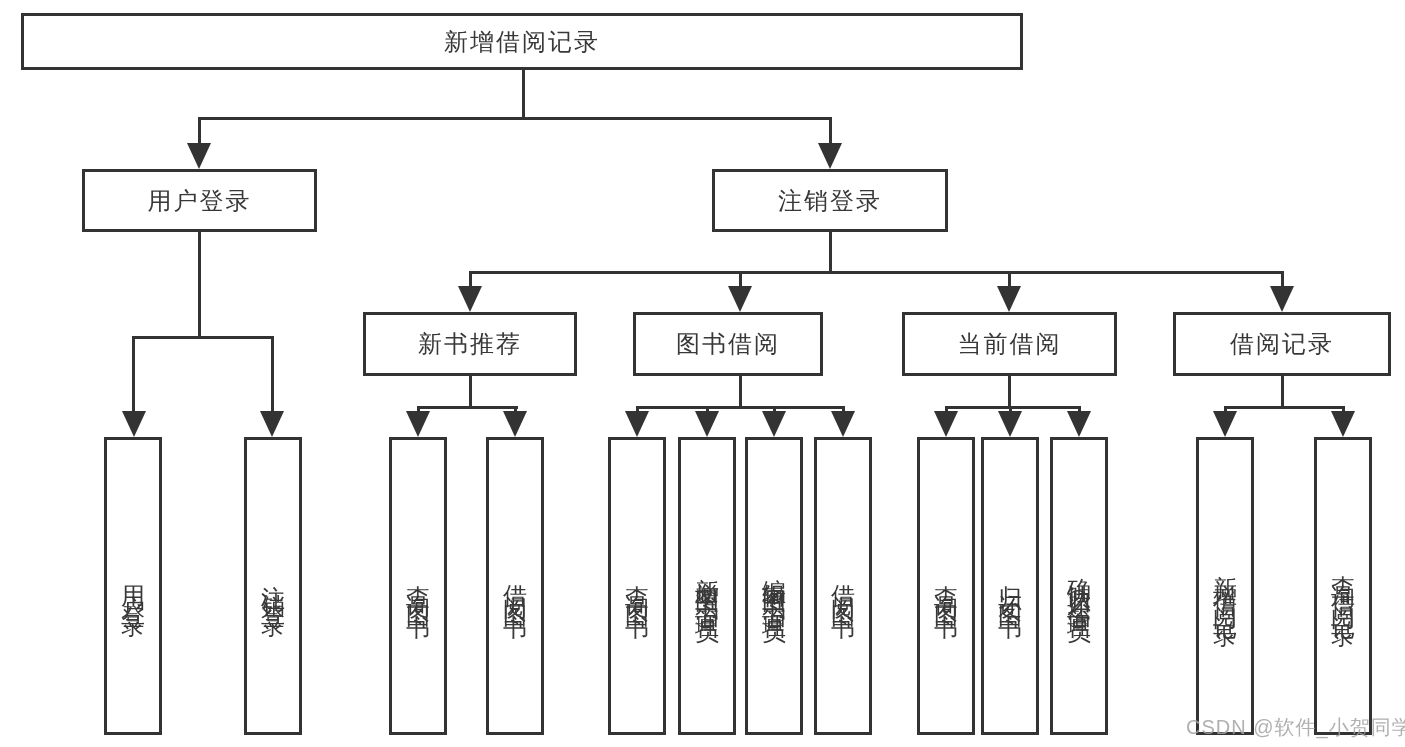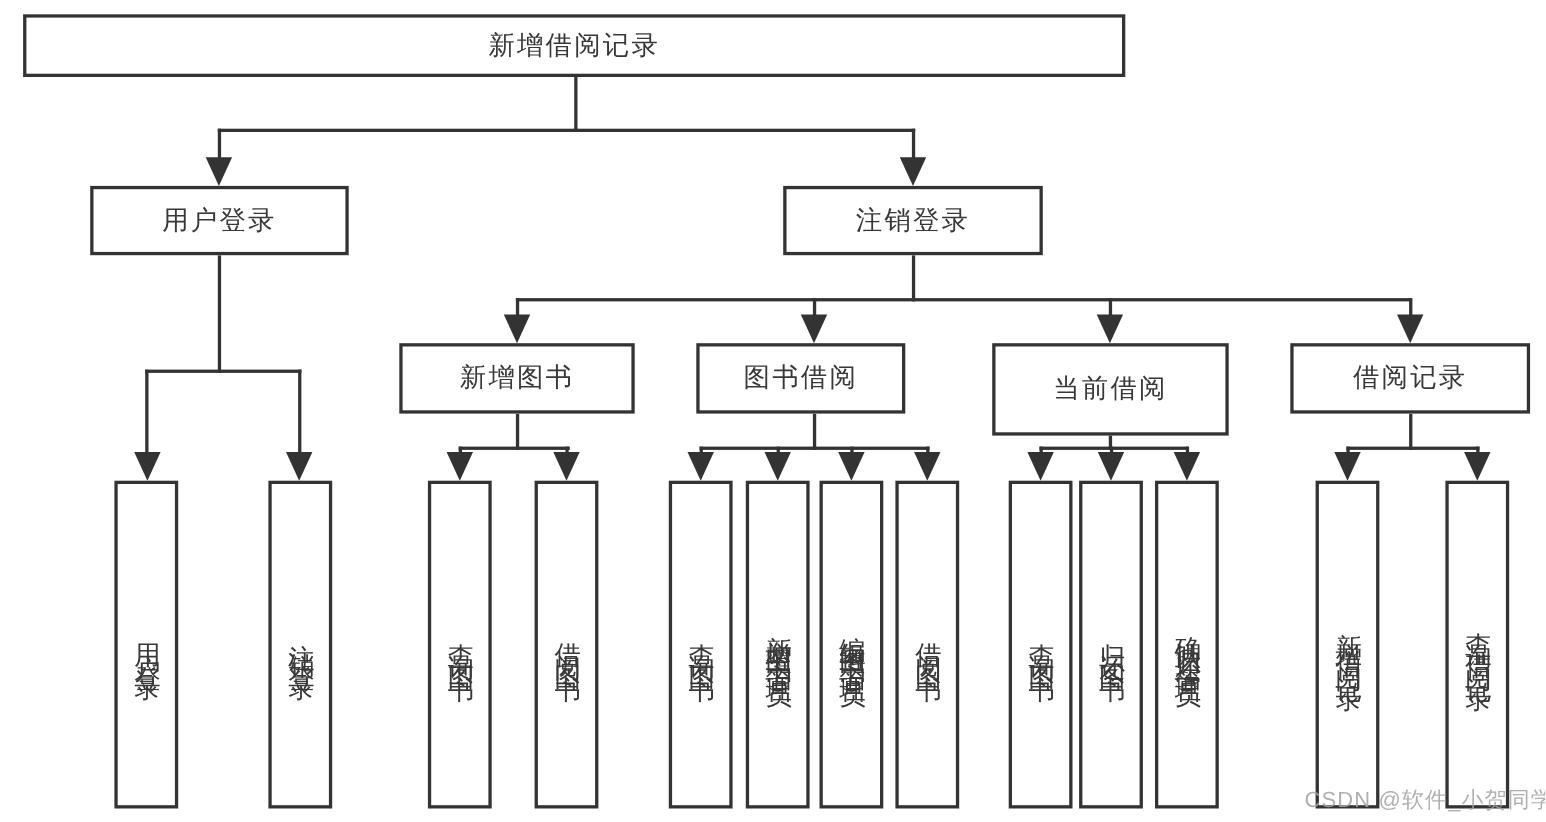--- a/index.html
+++ b/index.html
@@ -105,23 +105,23 @@
   <div class="vline" style="left:1224px;top:406px;height:8px"></div>
   <div class="vline" style="left:1342px;top:406px;height:8px"></div>
   <div class="arrow" style="left:1213px;top:411px"></div>
   <div class="arrow" style="left:1331px;top:411px"></div>
 
   <div class="box" style="left:21px;top:13px;width:1002px;height:57px">新增借阅记录</div>
 
   <div class="box" style="left:82px;top:169px;width:235px;height:63px">用户登录</div>
   <div class="box" style="left:712px;top:169px;width:236px;height:63px">注销登录</div>
 
-  <div class="box" style="left:363px;top:312px;width:214px;height:64px">新增图书</div>
+  <div class="box" style="left:363px;top:312px;width:214px;height:64px">新书推荐</div>
   <div class="box" style="left:633px;top:312px;width:190px;height:64px">图书借阅</div>
-  <div class="box" style="left:902px;top:312px;width:215px;height:84px">当前借阅</div>
+  <div class="box" style="left:902px;top:312px;width:215px;height:64px">当前借阅</div>
   <div class="box" style="left:1173px;top:312px;width:218px;height:64px">借阅记录</div>
 
   <div class="box leaf" style="left:104px;top:437px;width:58px;height:298px">
     <span class="vtext">用户登录</span>
   </div>
   <div class="box leaf" style="left:244px;top:437px;width:58px;height:298px">
     <span class="vtext">注销登录</span>
   </div>
 
   <div class="box leaf" style="left:389px;top:437px;width:58px;height:298px">

